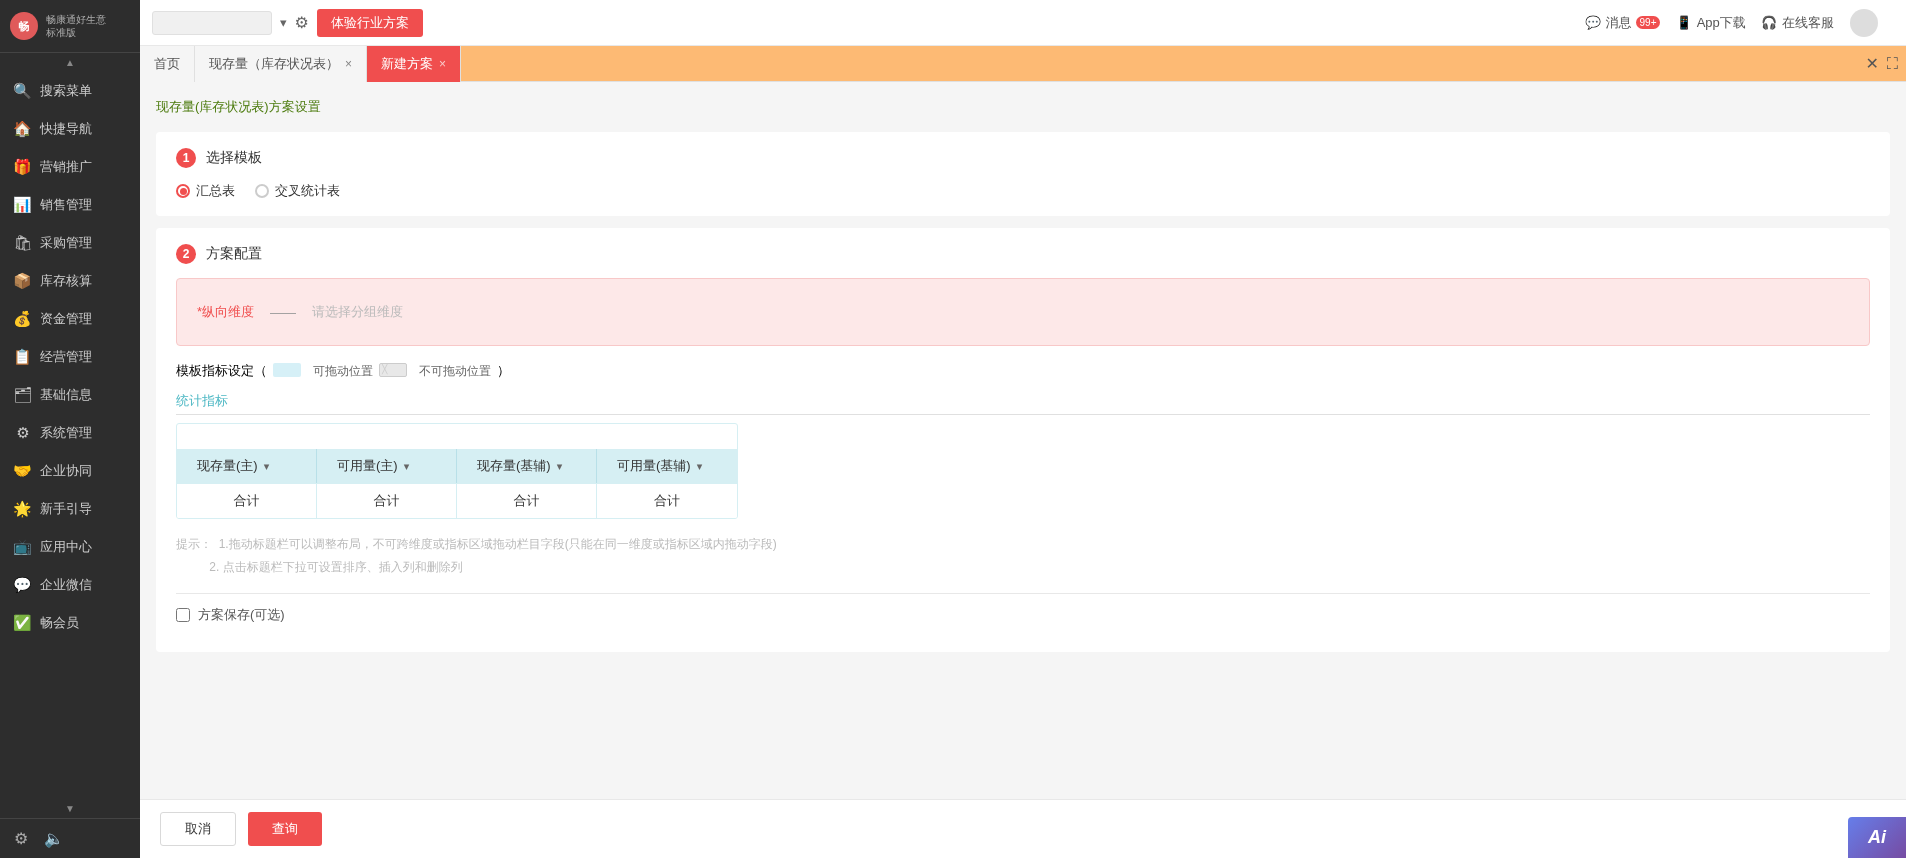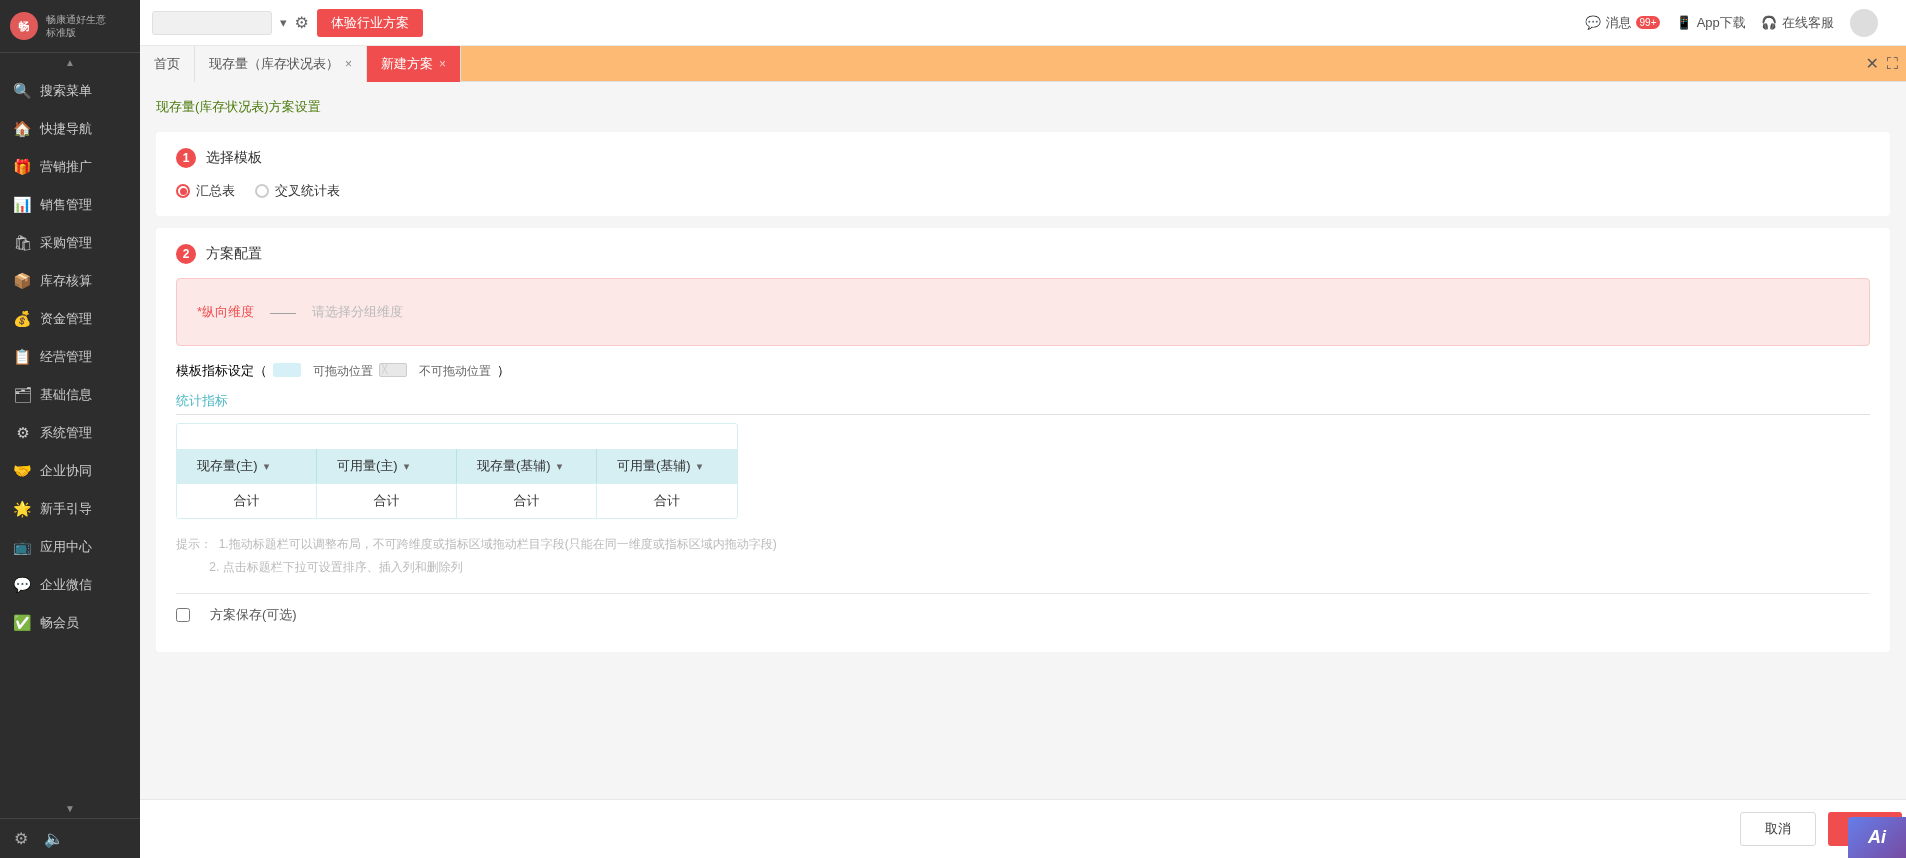--- a/index.html
+++ b/index.html
@@ -343,40 +343,39 @@
       margin-top: 16px;
       font-size: 12px;
       color: #bbb;
     }
     .tips-box p { margin-bottom: 4px; line-height: 1.6; }
 
     
     .save-option {
       display: flex;
       align-items: center;
-      gap: 20px;
+      gap: 8px;
       margin-top: 16px;
       padding: 12px 0;
       border-top: 1px solid #e8e8e8;
     }
     .save-checkbox {
       width: 14px; height: 14px;
       border: 1px solid #ccc;
       border-radius: 2px;
       cursor: pointer;
     }
     .save-label { font-size: 13px; color: #555; }
 
     
     .footer-bar {
       background: #fff;
       border-top: 1px solid #e8e8e8;
-      padding: 12px 4px;
-      display: flex;
-      justify-content: flex-end;
+      padding: 12px 20px;
+      display: flex;
       gap: 12px;
     }
     .btn-cancel {
       background: #fff;
       border: 1px solid #d9d9d9;
       border-radius: 3px;
       padding: 7px 24px;
       cursor: pointer;
       font-size: 13px;
       color: #333;

